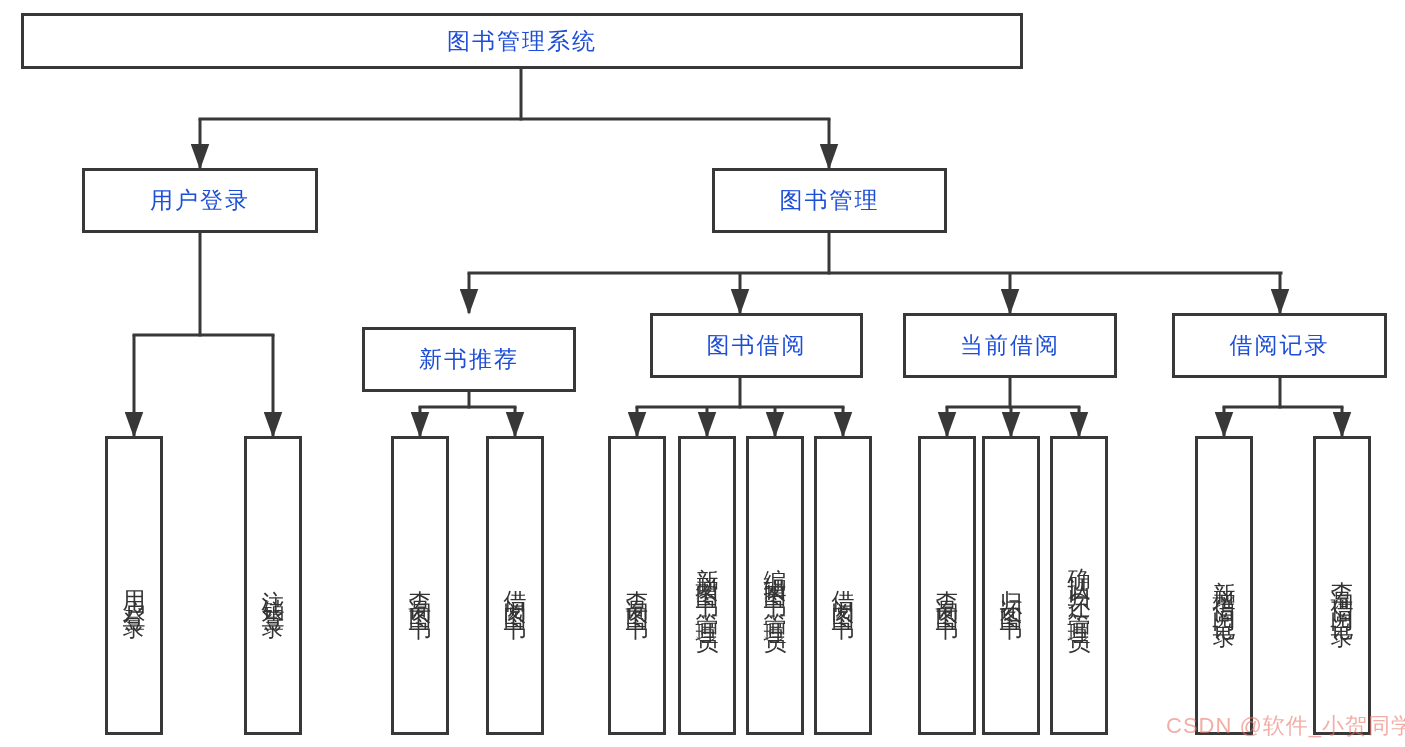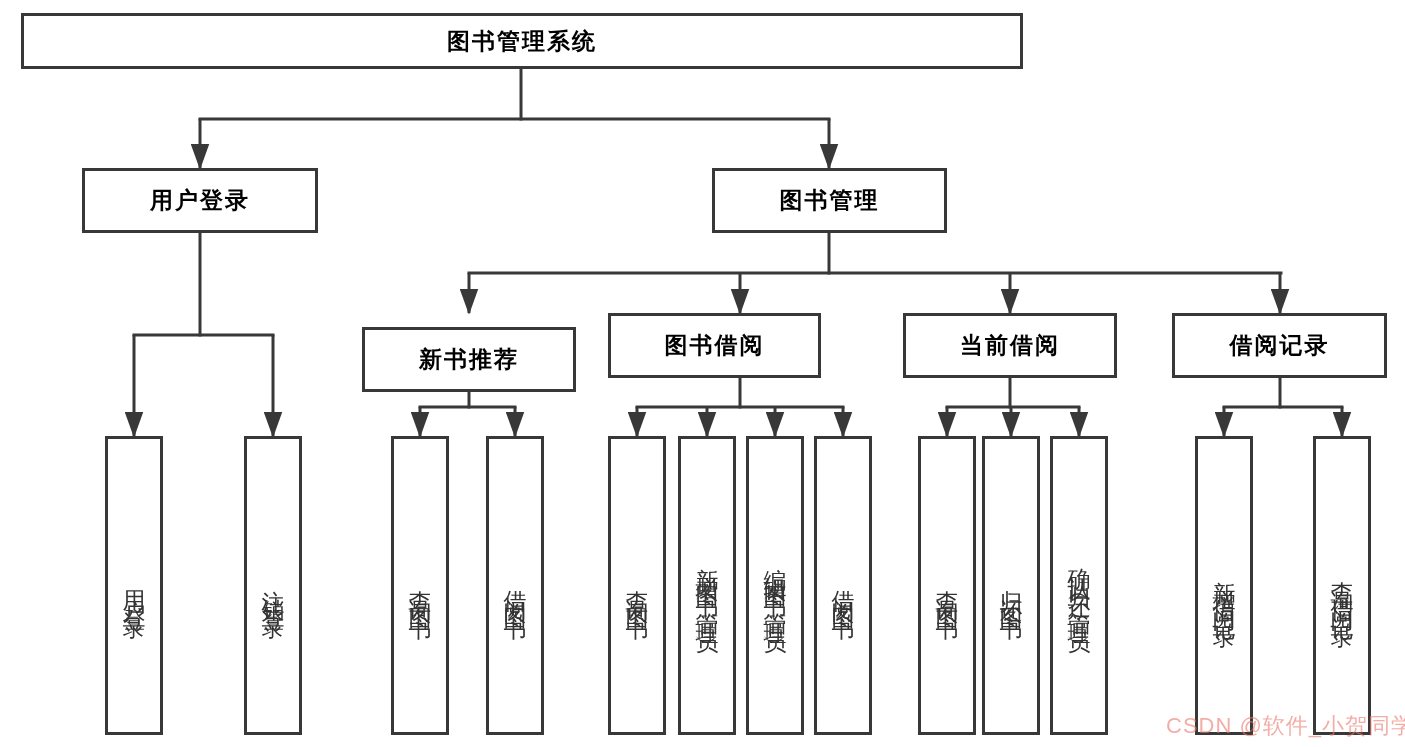--- a/index.html
+++ b/index.html
@@ -27,24 +27,23 @@
     box-sizing: border-box;
     border: 3px solid #383838;
     background: #ffffff;
     display: flex;
     align-items: center;
     justify-content: center;
     z-index: 2;
   }
   .node .lbl {
     font-size: 23px;
-    color: #000000;
+    color: #1d4ed8;
     letter-spacing: 2px;
     white-space: nowrap;
-    font-weight: bold;
   }
   .leaf {
     top: 436px;
     width: 58px;
     height: 299px;
   }
   .leaf .vlbl {
     writing-mode: vertical-rl;
     text-orientation: mixed;
     font-size: 23px;
@@ -127,21 +126,21 @@
   <div class="node" style="left:82px; top:168px; width:236px; height:65px;">
     <span class="lbl">用户登录</span>
   </div>
   <div class="node" style="left:712px; top:168px; width:235px; height:65px;align-items:center;">
     <span class="lbl">图书管理</span>
   </div>
 
   <div class="node" style="left:362px; top:327px; width:214px; height:65px;">
     <span class="lbl">新书推荐</span>
   </div>
-  <div class="node" style="left:608px; top:313px; width:213px; height:65px;">
+  <div class="node" style="left:650px; top:313px; width:213px; height:65px;">
     <span class="lbl">图书借阅</span>
   </div>
   <div class="node" style="left:903px; top:313px; width:214px; height:65px;text-align:center;">
     <span class="lbl">当前借阅</span>
   </div>
   <div class="node" style="left:1172px; top:313px; width:215px; height:65px;">
     <span class="lbl">借阅记录</span>
   </div>
 
   <div class="node leaf" style="left:105px;">

